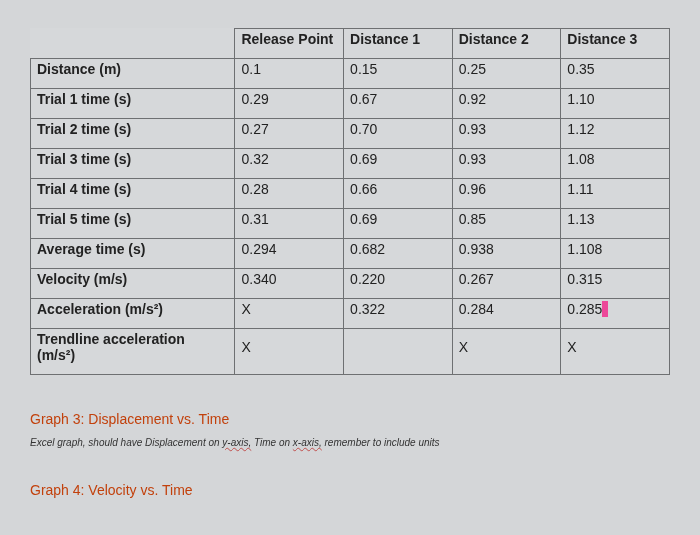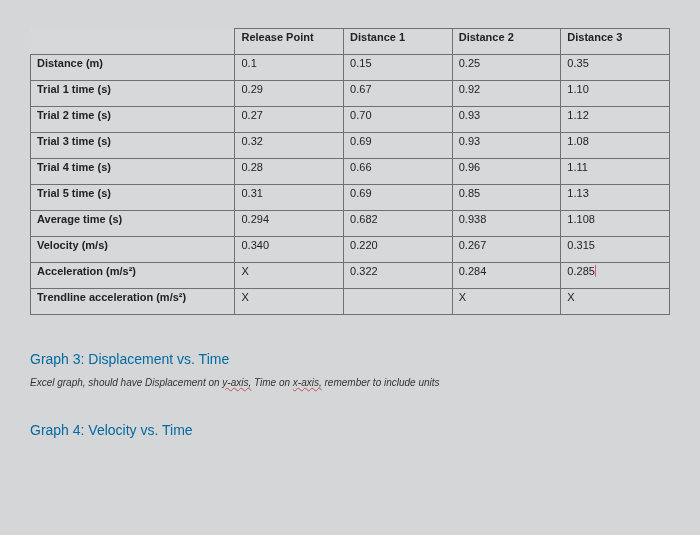--- a/index.html
+++ b/index.html
@@ -22,47 +22,47 @@
     width: 100%;
     background: #d6d8da;
   }
   table td, table th {
     border: 1px solid #6e7072;
     padding: 2px 8px 11px 6px;
     text-align: left;
     vertical-align: middle;
     font-weight: normal;
     height: 21px;
-    font-size: 11px;
+    font-size: 14px;
   }
   table th { font-weight: bold; }
   .rowhead { font-weight: bold; }
   .section-title {
     margin-top: 36px;
     font-size: 14px;
-    color: #0369a1;
+    color: #c2410c;
   }
   .section-note {
     margin-top: 10px;
     font-size: 10px;
     font-style: italic;
     color: #333;
   }
   .wavy-red {
     text-decoration: underline wavy #c0504d;
     text-decoration-thickness: 1px;
   }
   .col-h { width: 32%; }
   .col-d { width: 17%; }
   .blank-corner {
     border-top: none;
     border-left: none;
   }
   .cursor {
-    border-right: 1px solid #ec4899;
+    border-right: 6px solid #ec4899;
     padding-right: 0;
   }
 </style>
 </head>
 <body>
 
 <div class="page">
 
   <table>
     <colgroup>

